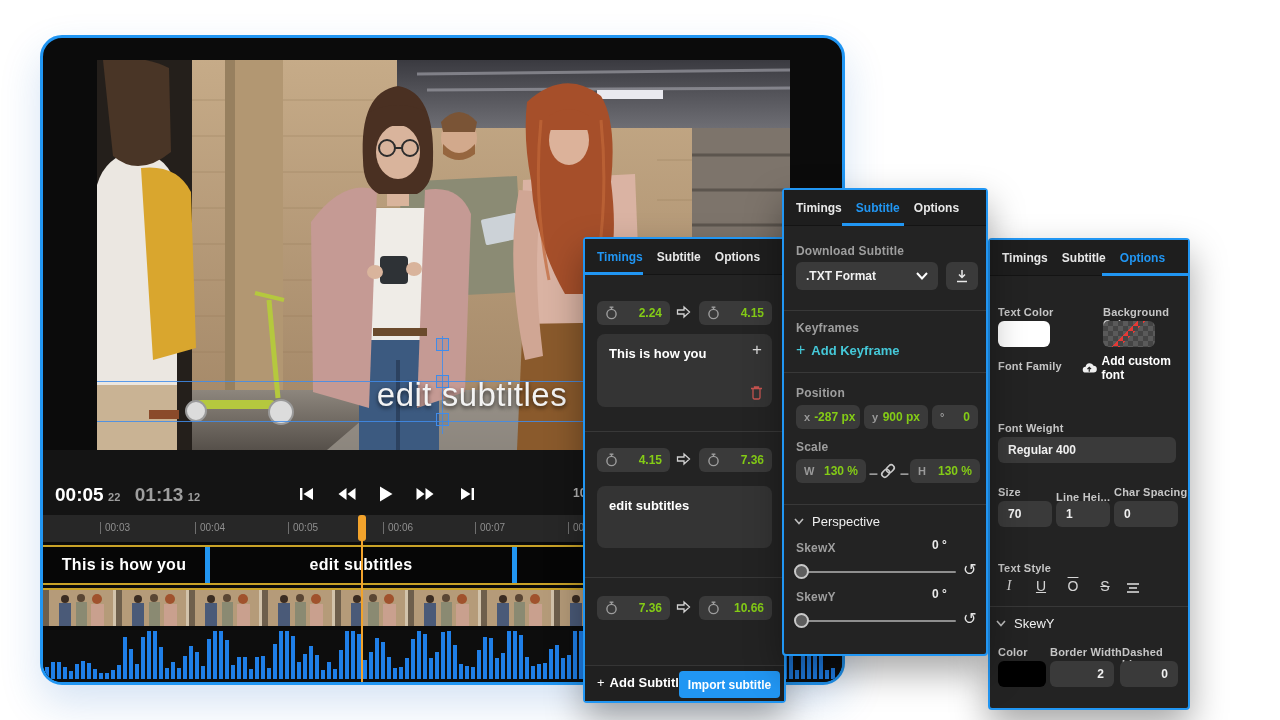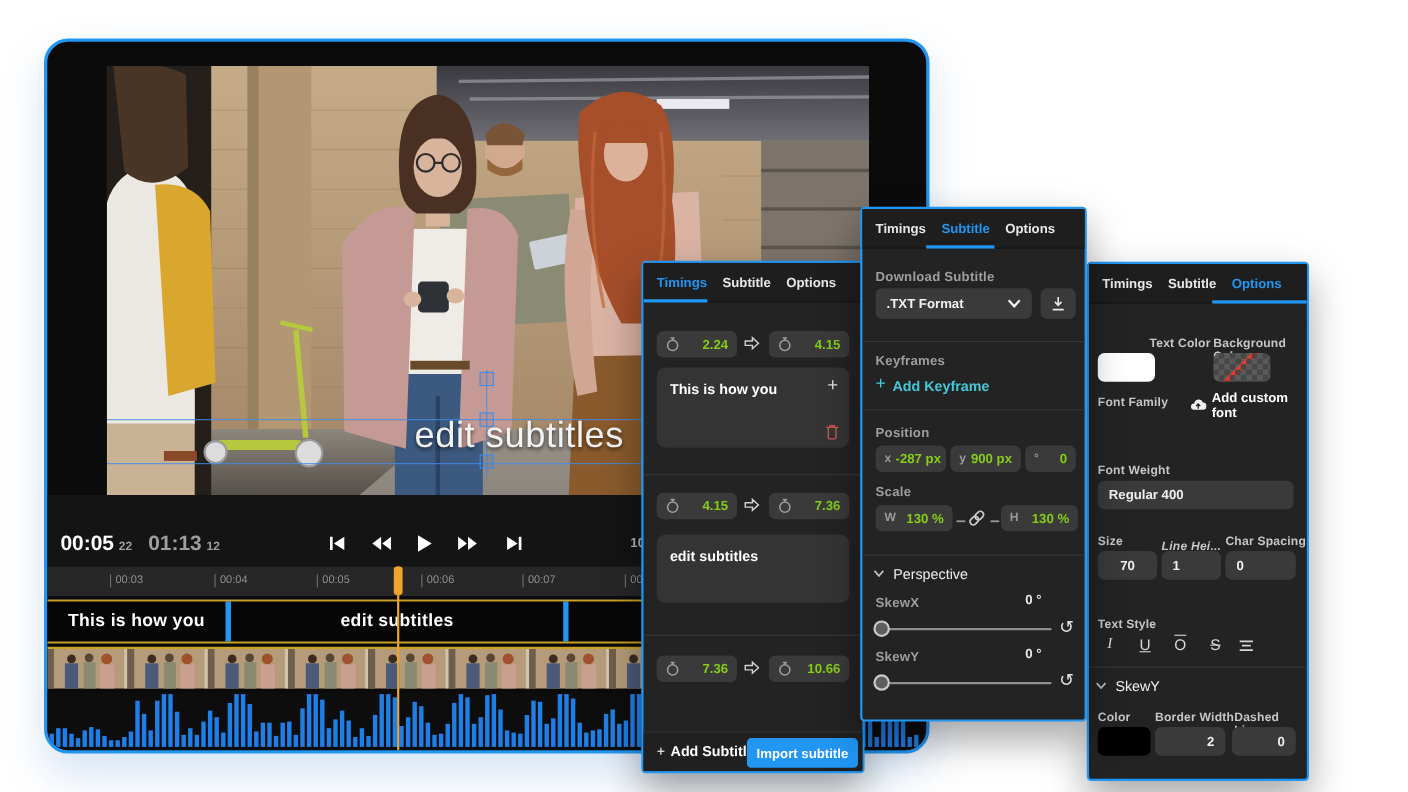--- a/index.html
+++ b/index.html
@@ -659,43 +659,43 @@
   </div>
 
   <div class="abs panel" style="left:988px;top:238px;width:202px;height:472px;z-index:20;">
     <div class="tabbar">
       <span class="tab">Timings</span>
       <span class="tab">Subtitle</span>
       <span class="tab active">Options</span>
     </div>
     <div class="tab-underline" style="left:112px;width:86px;"></div>
 
-    <div class="abs p-label bright" style="left:8px;top:66px;margin-left:47px;">Text Color</div>
+    <div class="abs p-label bright" style="left:8px;top:66px;">Text Color</div>
     <div class="abs p-label bright" style="left:113px;top:66px;">Background Color</div>
     <div class="swatch" style="left:8px;top:81px;width:52px;background:#fff;"></div>
     <div class="swatch checker" style="left:113px;top:81px;width:52px;"></div>
 
     <div class="abs p-label bright" style="left:8px;top:120px;">Font Family</div>
     <div class="abs" style="left:92px;top:114px;display:flex;align-items:center;gap:5px;cursor:pointer;">
       <svg width="16" height="12" viewBox="0 0 16 12">
         <path d="M4 11 A3.2 3.2 0 0 1 4 4.6 A4.6 4.6 0 0 1 12.8 3.6 A3.4 3.4 0 0 1 12.5 11 Z" fill="#efefef"></path>
         <path d="M8 10 V5.4 M6 7.2 L8 5.2 L10 7.2" fill="none" stroke="#232323" stroke-width="1.3"></path>
       </svg>
       <span style="color:#fff;font-size:12px;font-weight:700;">Add custom font</span>
     </div>
 
     <div class="abs p-label bright" style="left:8px;top:182px;">Font Weight</div>
     <div class="field" style="left:8px;top:197px;width:178px;">
       <span>Regular 400</span>
     </div>
 
     <div class="abs p-label bright" style="left:8px;top:246px;">Size</div>
-    <div class="abs p-label bright" style="left:66px;top:251px;font-style:italic;">Line Hei...</div>
+    <div class="abs p-label bright" style="left:66px;top:251px;">Line Hei...</div>
     <div class="abs p-label bright" style="left:124px;top:246px;">Char Spacing</div>
-    <div class="field" style="left:8px;top:261px;width:54px;justify-content:center;">
+    <div class="field" style="left:8px;top:261px;width:54px;">
       <span>70</span>
     </div>
     <div class="field" style="left:66px;top:261px;width:54px;">
       <span>1</span>
     </div>
     <div class="field" style="left:124px;top:261px;width:64px;">
       <span>0</span>
     </div>
 
     <div class="abs p-label bright" style="left:8px;top:322px;">Text Style</div>

